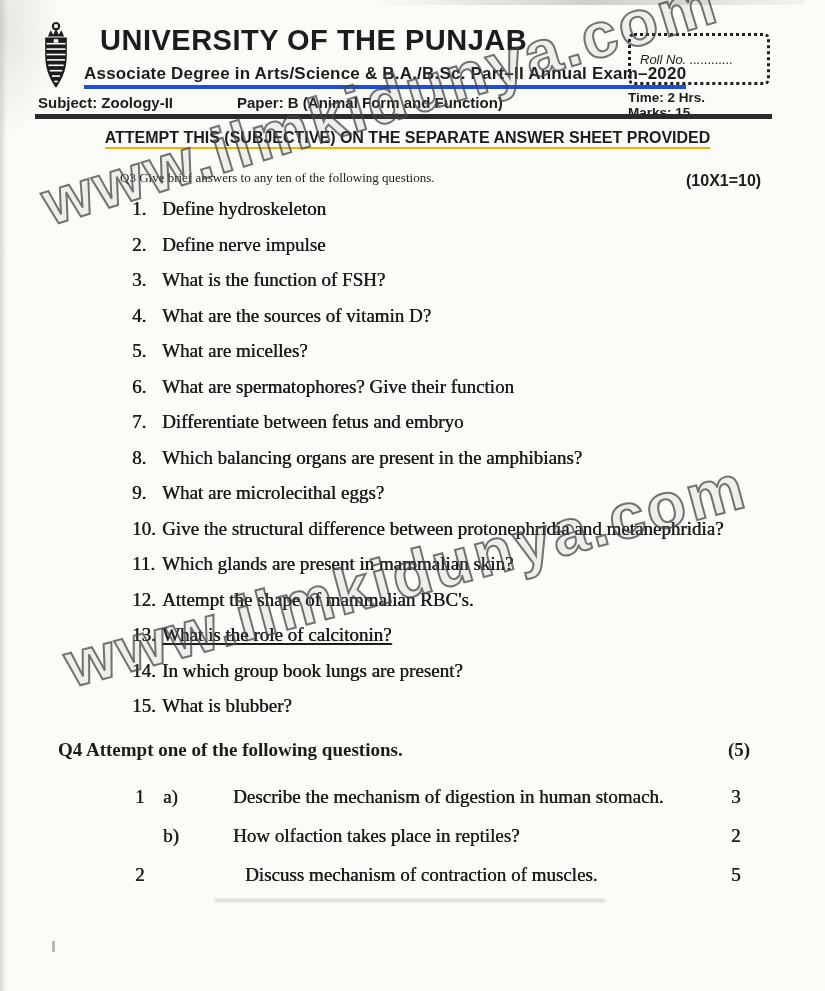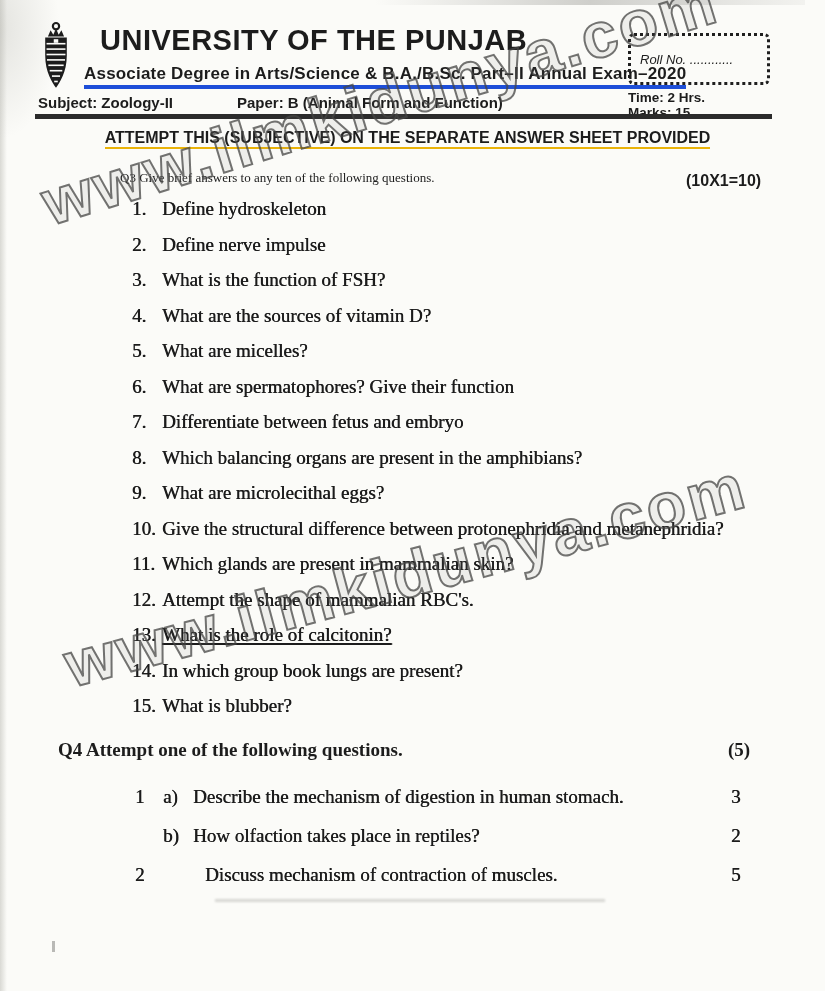--- a/index.html
+++ b/index.html
@@ -67,21 +67,21 @@
   .itext.ul { text-decoration:underline; text-decoration-thickness:1.5px; text-underline-offset:2px; }
 
   .q4head  { position:absolute; left:58px;  top:739px; font-weight:700; font-size:19px; }
   .q4marks { position:absolute; left:728px; top:739px; font-weight:700; font-size:19px; }
 
   .q4list { position:absolute; left:135px; top:786px; width:618px; z-index:2; }
   .q4row  { display:flex; align-items:baseline; font-size:19px; margin-bottom:17px;
             text-shadow:0.4px 0 0 currentColor; }
   .q4num    { width:28px; flex:none; }
   .q4letter { width:30px; flex:none; }
-  .q4text   { flex:1; }
+  .q4text   { flex:1;margin-left:40px; }
   .q4text.indent { padding-left:12px; }
   .q4m      { width:22px; flex:none; text-align:left; }
 
   
   .edge-left { position:absolute; left:0; top:0; width:7px; height:100%;
                background:linear-gradient(90deg,#d9d9d4,rgba(251,251,248,0)); }
   .corner-tl { position:absolute; left:0; top:0; width:60px; height:140px;
                background:radial-gradient(ellipse at 0 20%,rgba(175,175,168,.3),rgba(251,251,248,0) 70%); }
   .smudge-top { position:absolute; left:375px; top:0; width:430px; height:5px;
                 background:linear-gradient(90deg,rgba(140,140,135,0),rgba(140,140,135,.4),rgba(140,140,135,.08)); }

